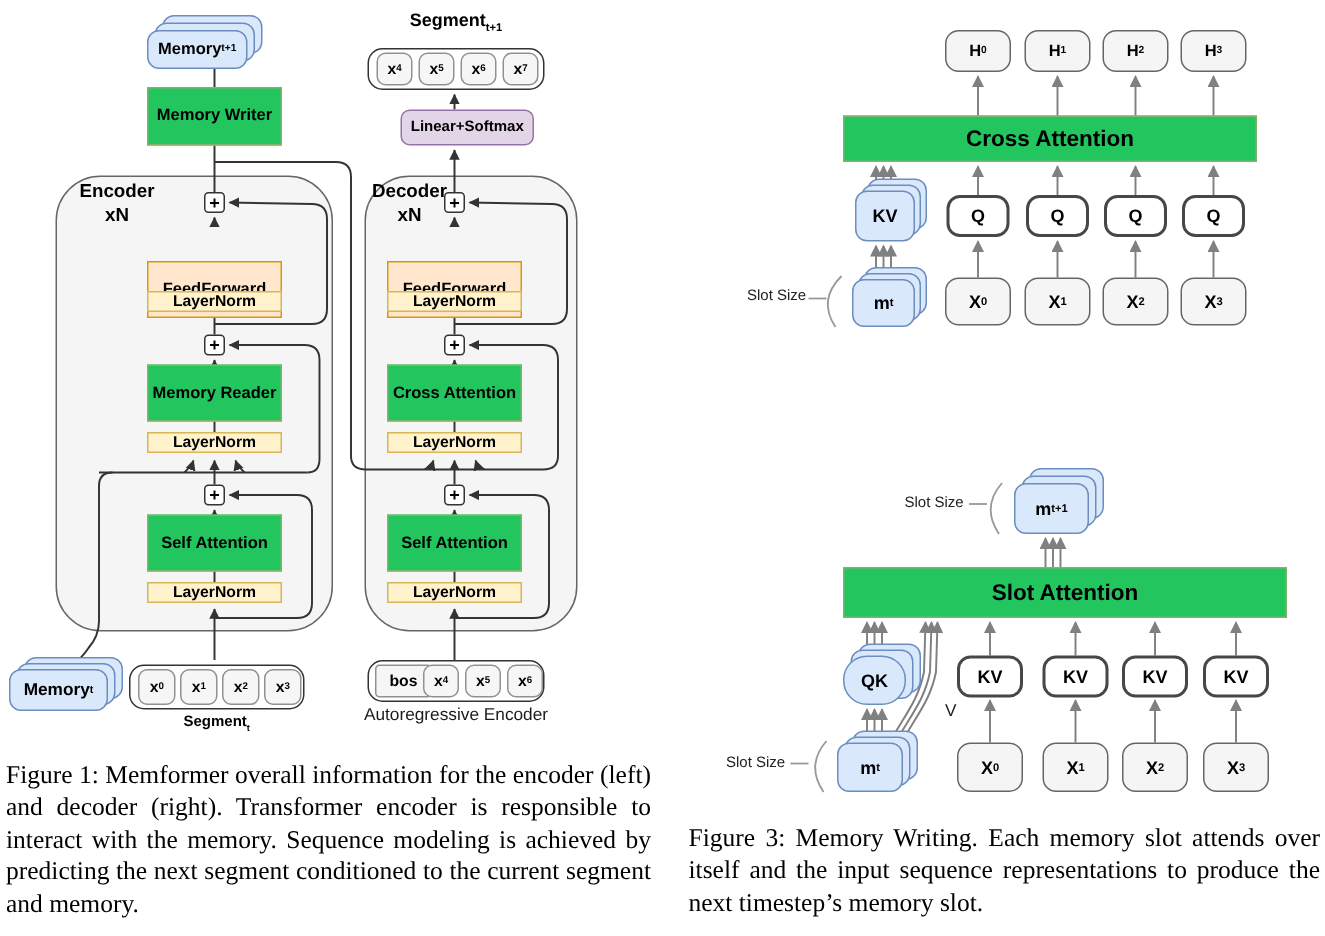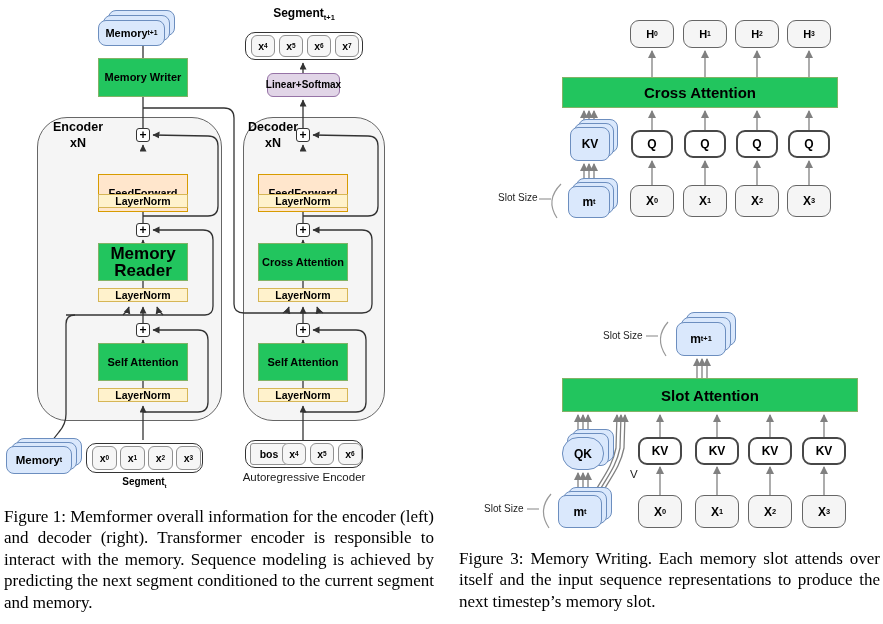--- a/index.html
+++ b/index.html
@@ -198,21 +198,21 @@
   <div class="plus" style="left:296px;top:323px;">
       <span>+</span>
     </div>
 
   <div class="box orange" style="left:98px;top:150px;width:90px;height:38px;font-size:11px;z-index:3;">
       <span>FeedForward</span>
     </div>
   <div class="box yellow" style="left:98px;top:194px;width:90px;height:14px;font-size:10.5px;z-index:3;">
       <span>LayerNorm</span>
     </div>
-  <div class="box green" style="left:98px;top:243px;width:90px;height:38px;font-size:17px;z-index:3;">
+  <div class="box green" style="left:98px;top:243px;width:90px;height:38px;font-size:11px;z-index:3;">
       <span>Memory Reader</span>
     </div>
   <div class="box yellow" style="left:98px;top:288px;width:90px;height:14px;font-size:10.5px;z-index:3;">
       <span>LayerNorm</span>
     </div>
   <div class="box green" style="left:98px;top:343px;width:90px;height:38px;font-size:11px;z-index:3;">
       <span>Self Attention</span>
     </div>
   <div class="box yellow" style="left:98px;top:388px;width:90px;height:14px;font-size:10.5px;z-index:3;">
       <span>LayerNorm</span>
@@ -251,21 +251,21 @@
     </div>
   <div class="tok" style="left:307px;top:35px;width:24px;height:22px;">
       <span>x</span>
       <sub>6</sub>
     </div>
   <div class="tok" style="left:335px;top:35px;width:24px;height:22px;">
       <span>x</span>
       <sub>7</sub>
     </div>
 
-  <div class="box purple" style="left:267px;top:73px;width:73px;height:24px;font-size:10px;z-index:3;">
+  <div class="box purple" style="left:267px;top:73px;width:89px;height:24px;font-size:10px;z-index:3;">
       <span>Linear+Softmax</span>
     </div>
 
   <div class="stack" style="left:6px;top:438px;width:76px;height:36px;">
     <div class="layer" style="left:10px;top:0;width:66px;height:28px;"></div>
     <div class="layer" style="left:5px;top:4px;width:66px;height:28px;"></div>
     <div class="layer front" style="left:0;top:8px;width:66px;height:28px;font-size:11.5px;">
       <span>Memory</span>
         <sub>t</sub>
     </div>

